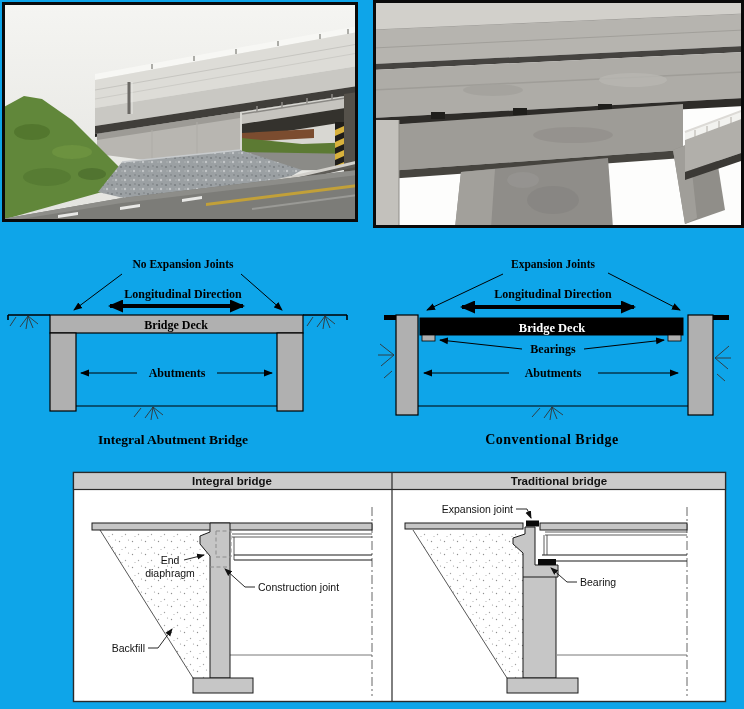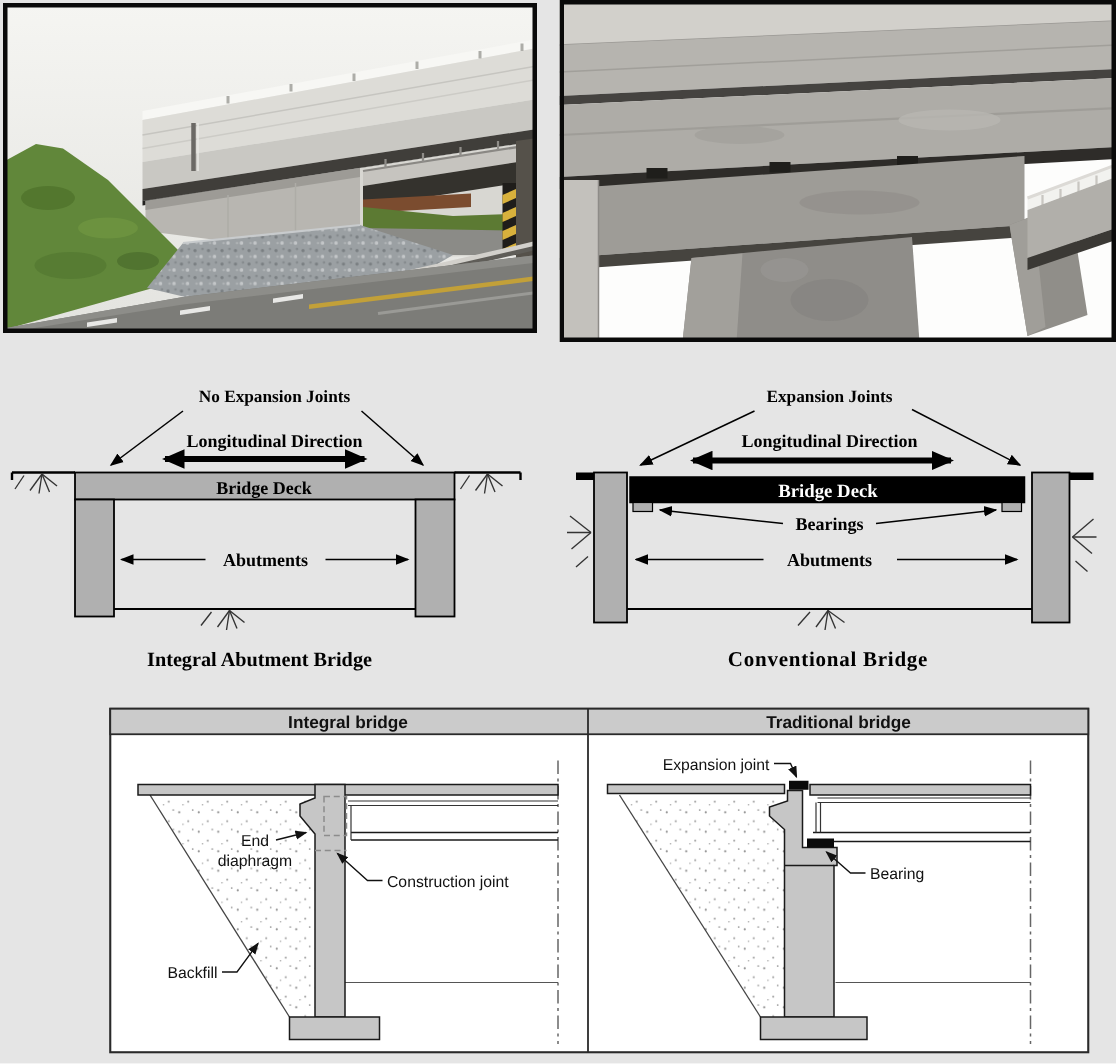--- a/index.html
+++ b/index.html
@@ -1,16 +1,16 @@
 <!DOCTYPE html>
 <html><head>
 <meta charset="utf-8">
 <style>
   html,body{margin:0;padding:0;background:#ffffff;}
-  #stage{position:relative;width:744px;height:709px;background:#e5e5e5;overflow:hidden;
+  #stage{position:relative;width:744px;height:709px;background:#0ea5e9;overflow:hidden;
          font-family:"Liberation Sans",sans-serif;}
   .abs{position:absolute;}
   svg text{user-select:none;}
   .serif-label{font-family:"Liberation Serif","DejaVu Serif",serif;font-weight:bold;font-size:12px;fill:#000;}
   .serif-label-sm{font-family:"Liberation Serif","DejaVu Serif",serif;font-weight:bold;font-size:11.5px;fill:#000;}
   .deck-label-light{font-family:"Liberation Serif","DejaVu Serif",serif;font-weight:bold;font-size:12.5px;fill:#ffffff;}
   .caption{font-family:"Liberation Serif","DejaVu Serif",serif;font-weight:bold;font-size:13.5px;fill:#000;}
   .caption-sp{font-family:"Liberation Serif","DejaVu Serif",serif;font-weight:bold;font-size:14px;letter-spacing:0.5px;fill:#000;}
   .sans-label{font-family:"Liberation Sans","DejaVu Sans",sans-serif;font-size:10.5px;fill:#111;}
   .panel-header{font-family:"Liberation Sans","DejaVu Sans",sans-serif;font-weight:bold;font-size:11.5px;fill:#111;}

